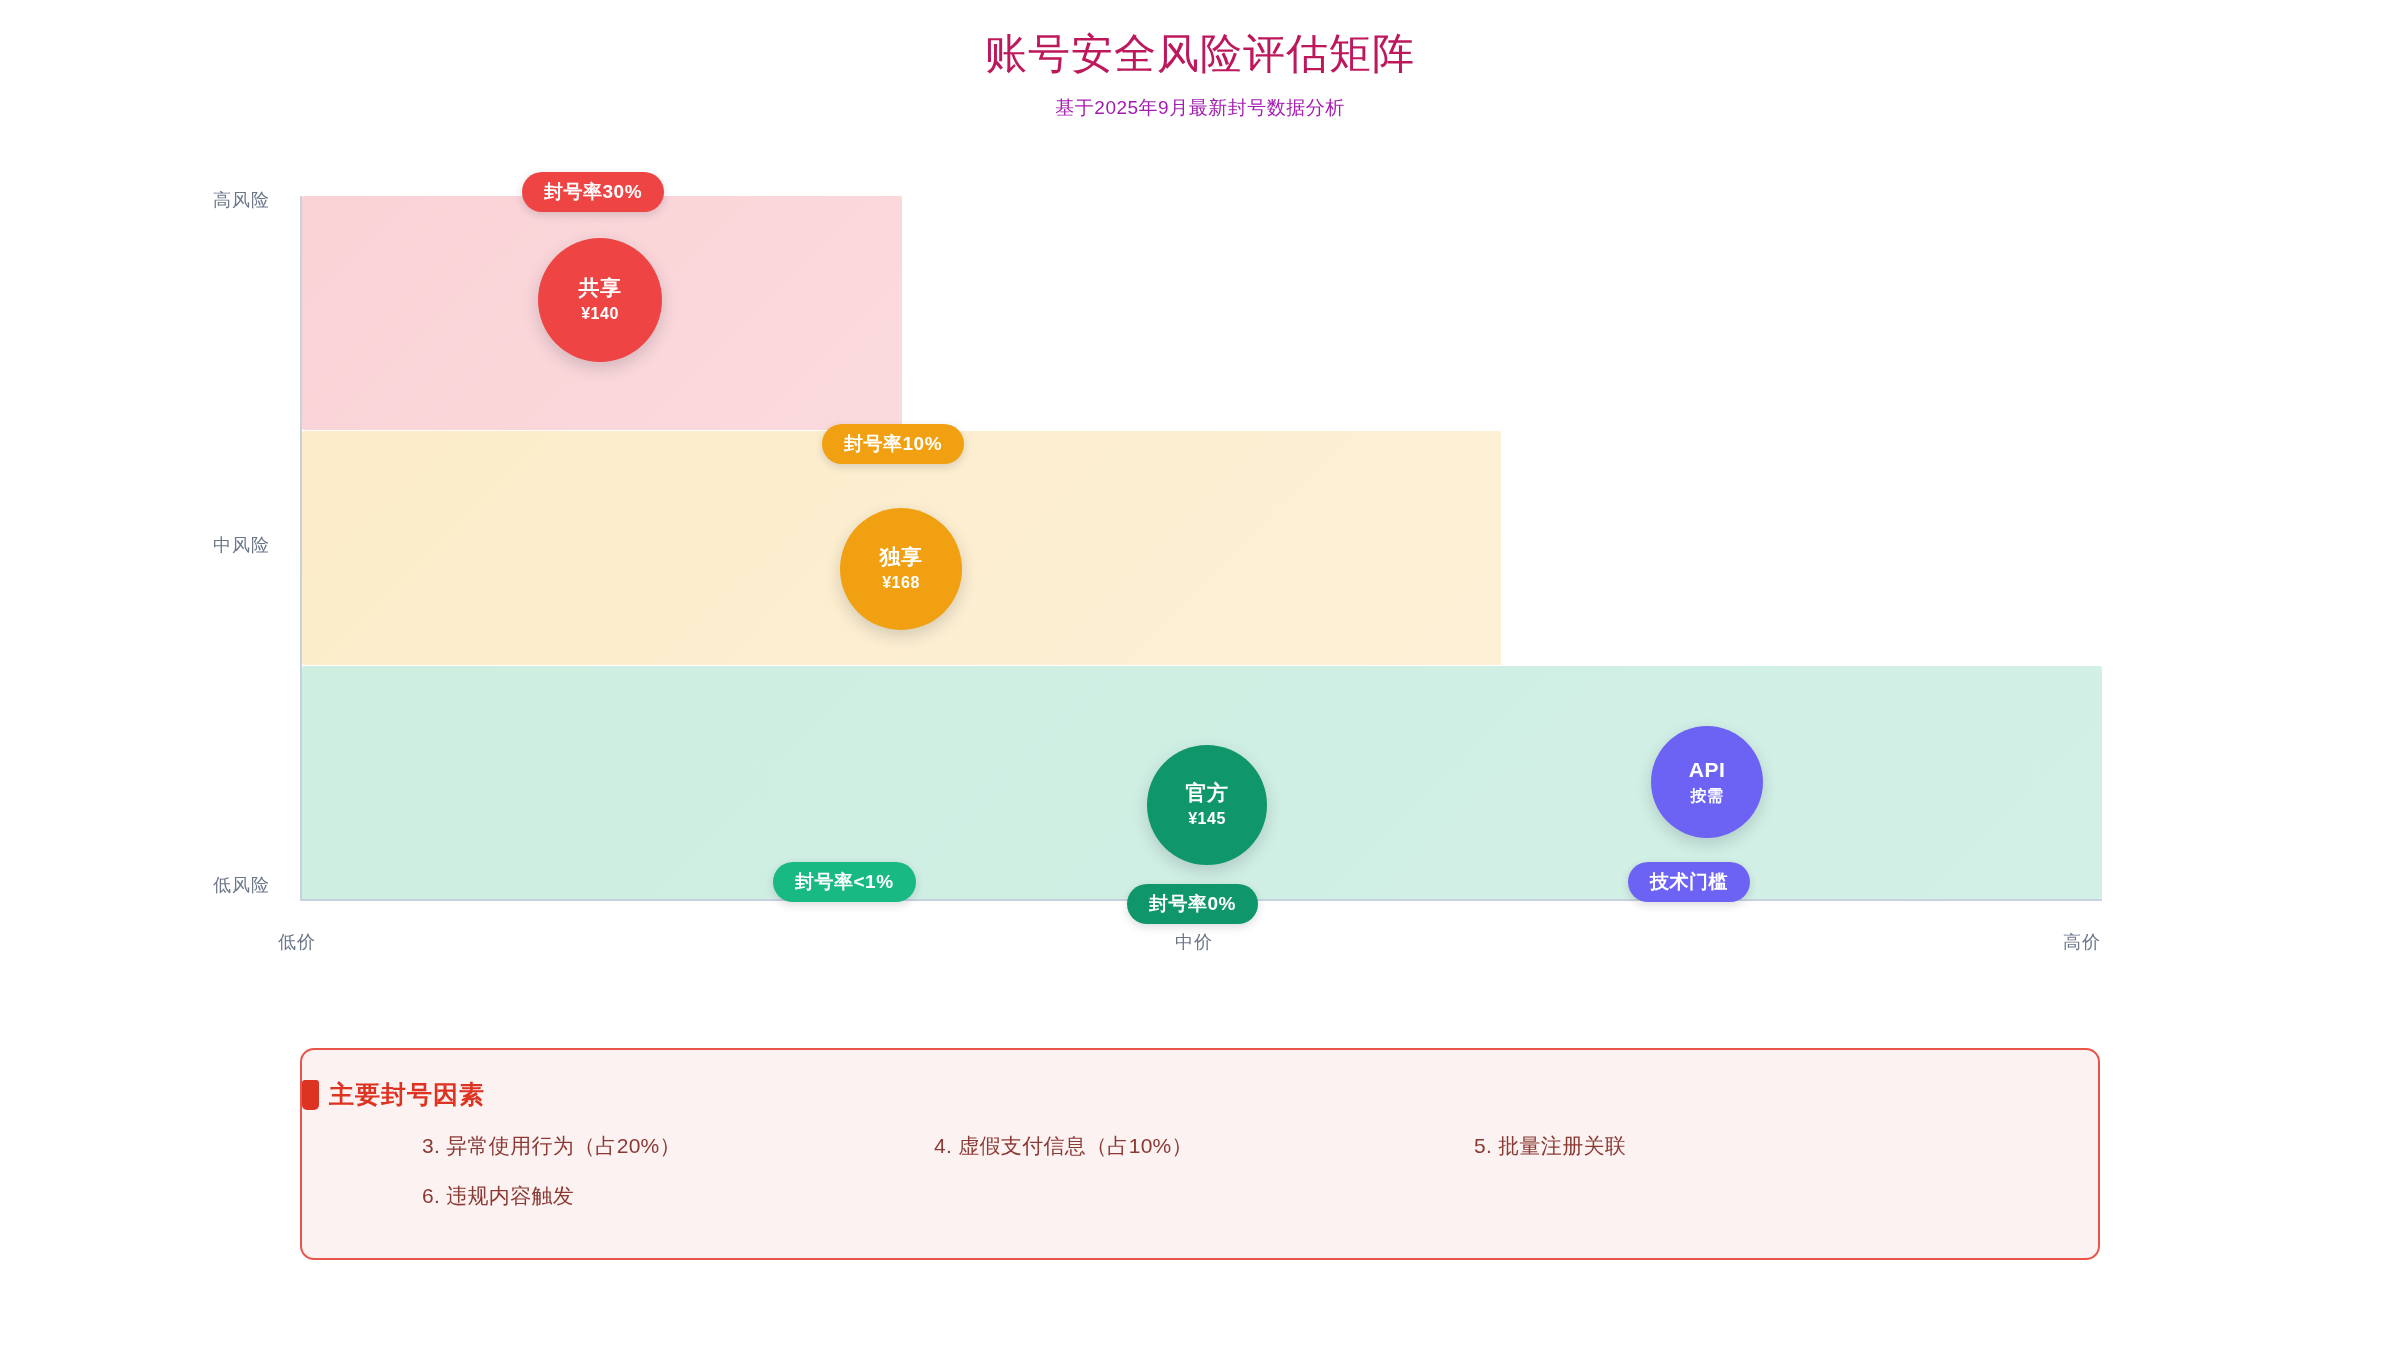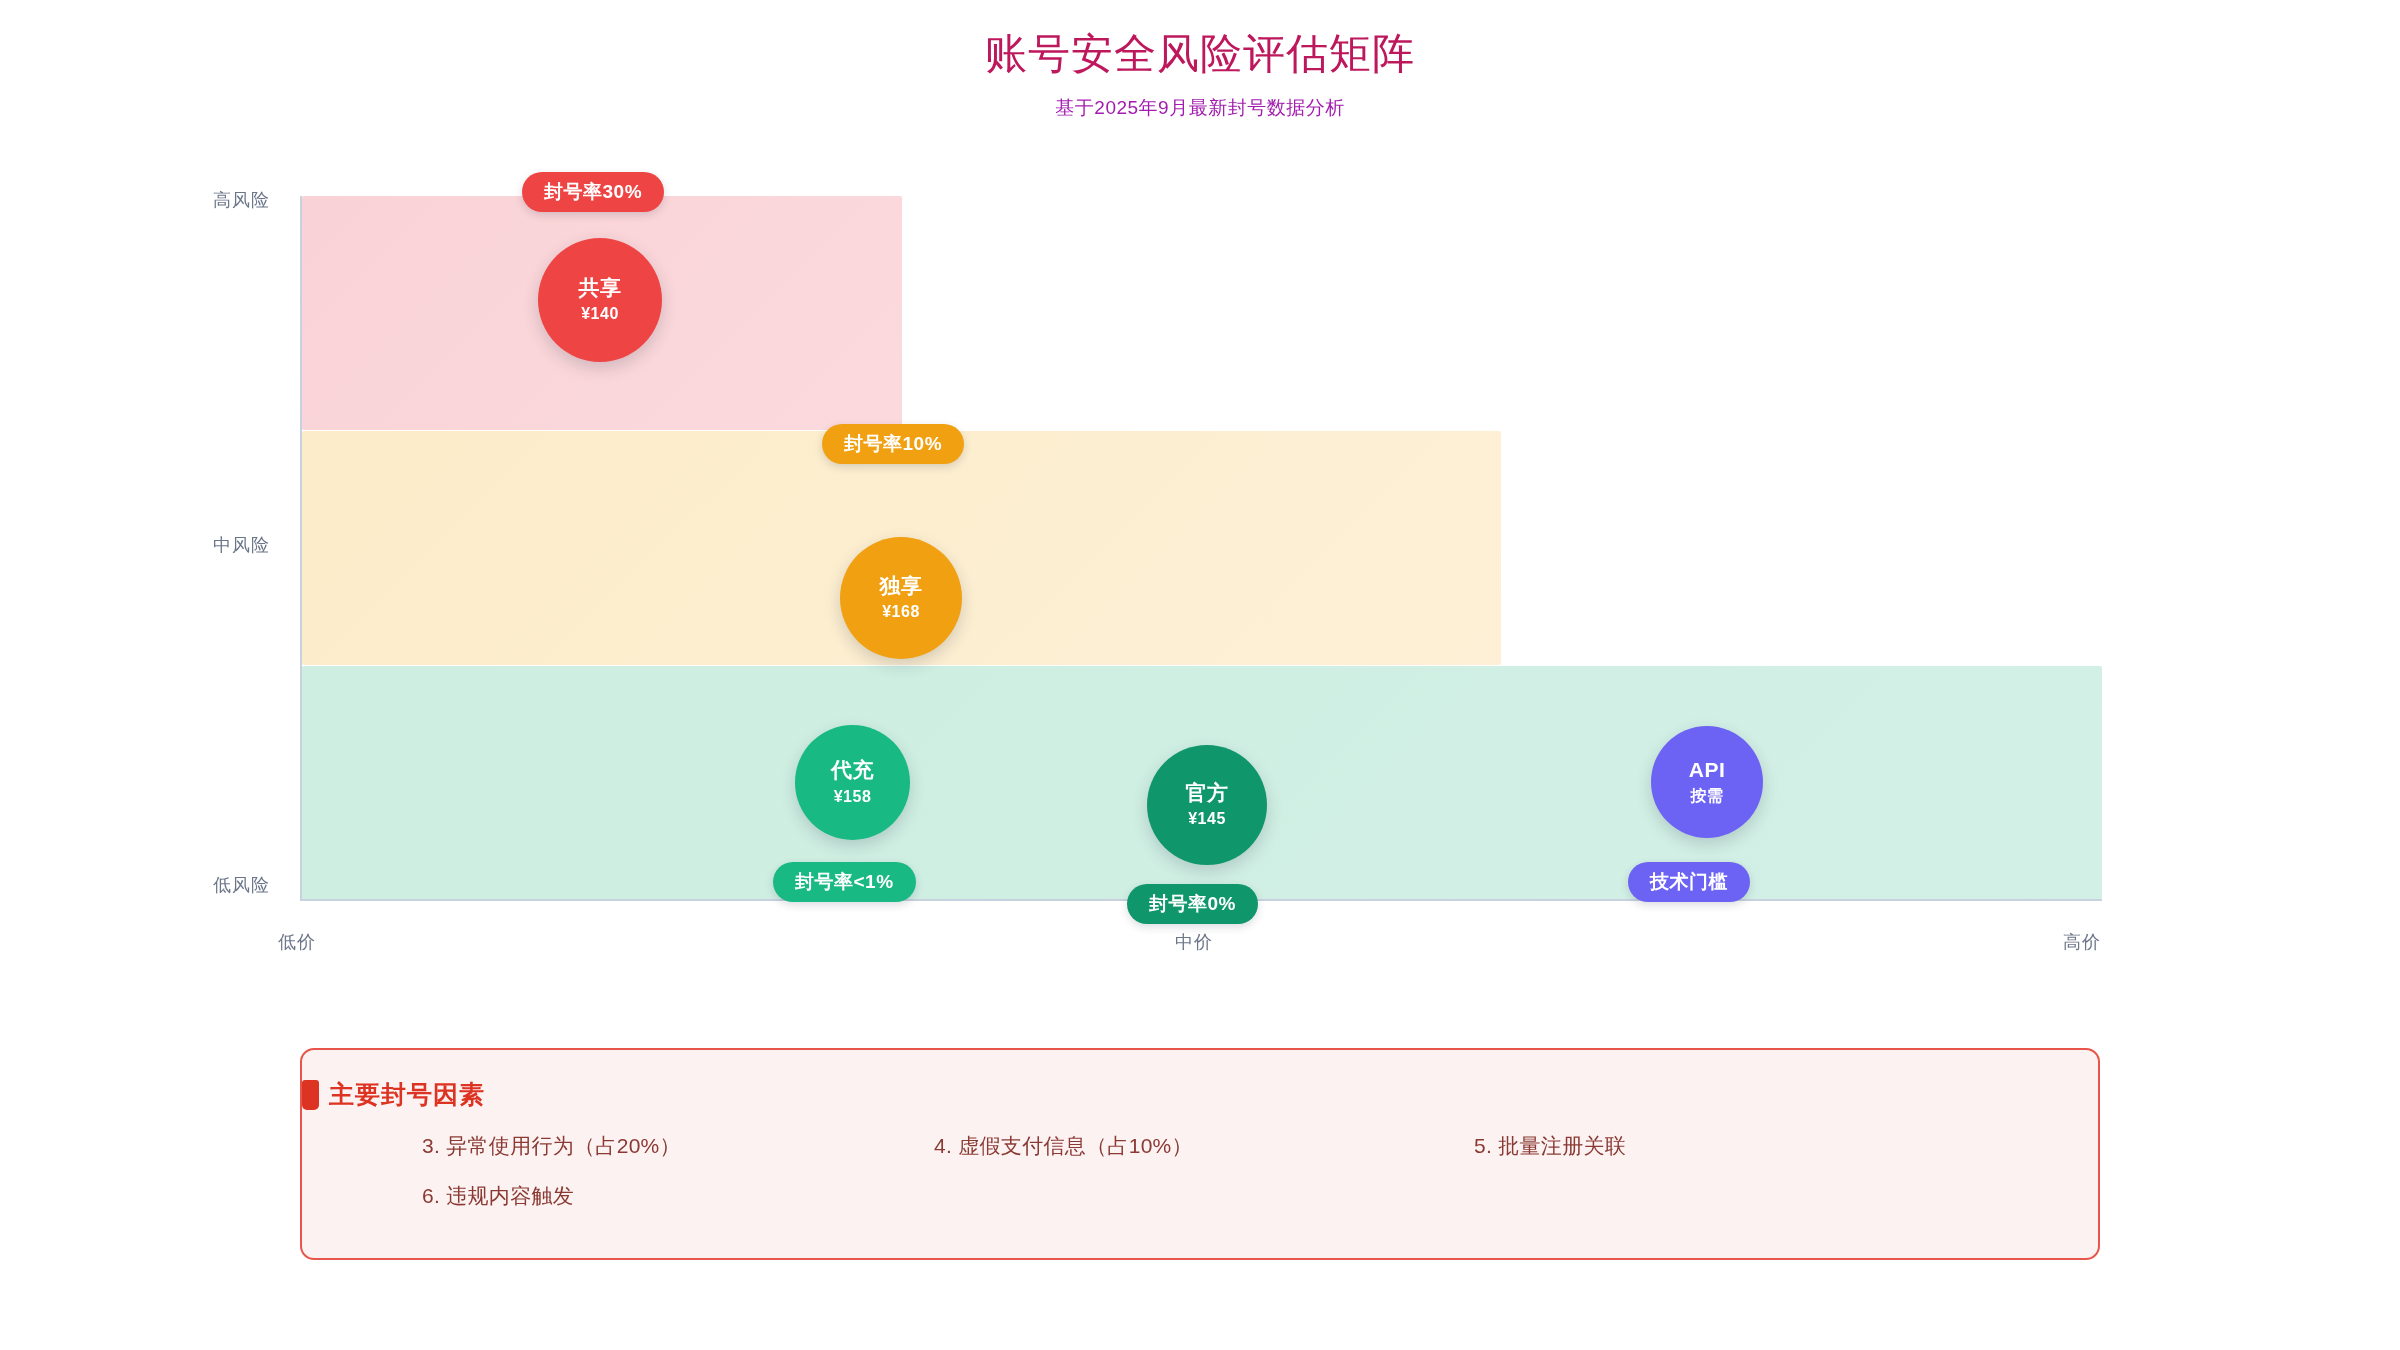--- a/index.html
+++ b/index.html
@@ -156,21 +156,21 @@
     letter-spacing: 0.5px;
     white-space: nowrap;
     box-shadow: 0 3px 9px rgba(30, 40, 60, 0.16);
     box-sizing: border-box;
   }
 
   
   #bub-shared   { left: 538px;  top: 238px;  width: 124px; height: 124px; background: #ee4444; }
   #bdg-shared   { left: 522px;  top: 172px; background: #ee4444; }
 
-  #bub-private  { left: 840px;  top: 537px;  width: 122px; height: 122px; background: #f0a010; text-align: center; }
+  #bub-private  { left: 840px;  top: 508px;  width: 122px; height: 122px; background: #f0a010; text-align: center; }
   #bdg-private  { left: 822px;  top: 424px; background: #f0a010; }
 
   #bub-topup    { left: 795px;  top: 725px;  width: 115px; height: 115px; background: #18b983; }
   #bdg-topup    { left: 773px;  top: 862px; background: #18b983; }
 
   #bub-official { left: 1147px; top: 745px;  width: 120px; height: 120px; background: #10966b; }
   #bdg-official { left: 1127px; top: 884px; background: #10966b; }
 
   #bub-api      { left: 1651px; top: 726px;  width: 112px; height: 112px; background: #6c63f5; }
   #bdg-api      { left: 1628px; top: 862px; background: #6c63f5; text-align: center; }
@@ -261,24 +261,20 @@
     <span class="bubble-name">共享</span>
     <span class="bubble-value">¥140</span>
   </div>
 
   <div class="badge" id="bdg-private">封号率10%</div>
   <div class="bubble" id="bub-private">
     <span class="bubble-name">独享</span>
     <span class="bubble-value">¥168</span>
   </div>
 
-  <div class="bubble" id="bub-topup">
-    <span class="bubble-name">代充</span>
-    <span class="bubble-value">¥158</span>
-  </div>
   <div class="badge" id="bdg-topup">封号率&lt;1%</div>
 
   <div class="bubble" id="bub-official">
     <span class="bubble-name">官方</span>
     <span class="bubble-value">¥145</span>
   </div>
   <div class="badge" id="bdg-official">封号率0%</div>
 
   <div class="bubble" id="bub-api">
     <span class="bubble-name">API</span>

